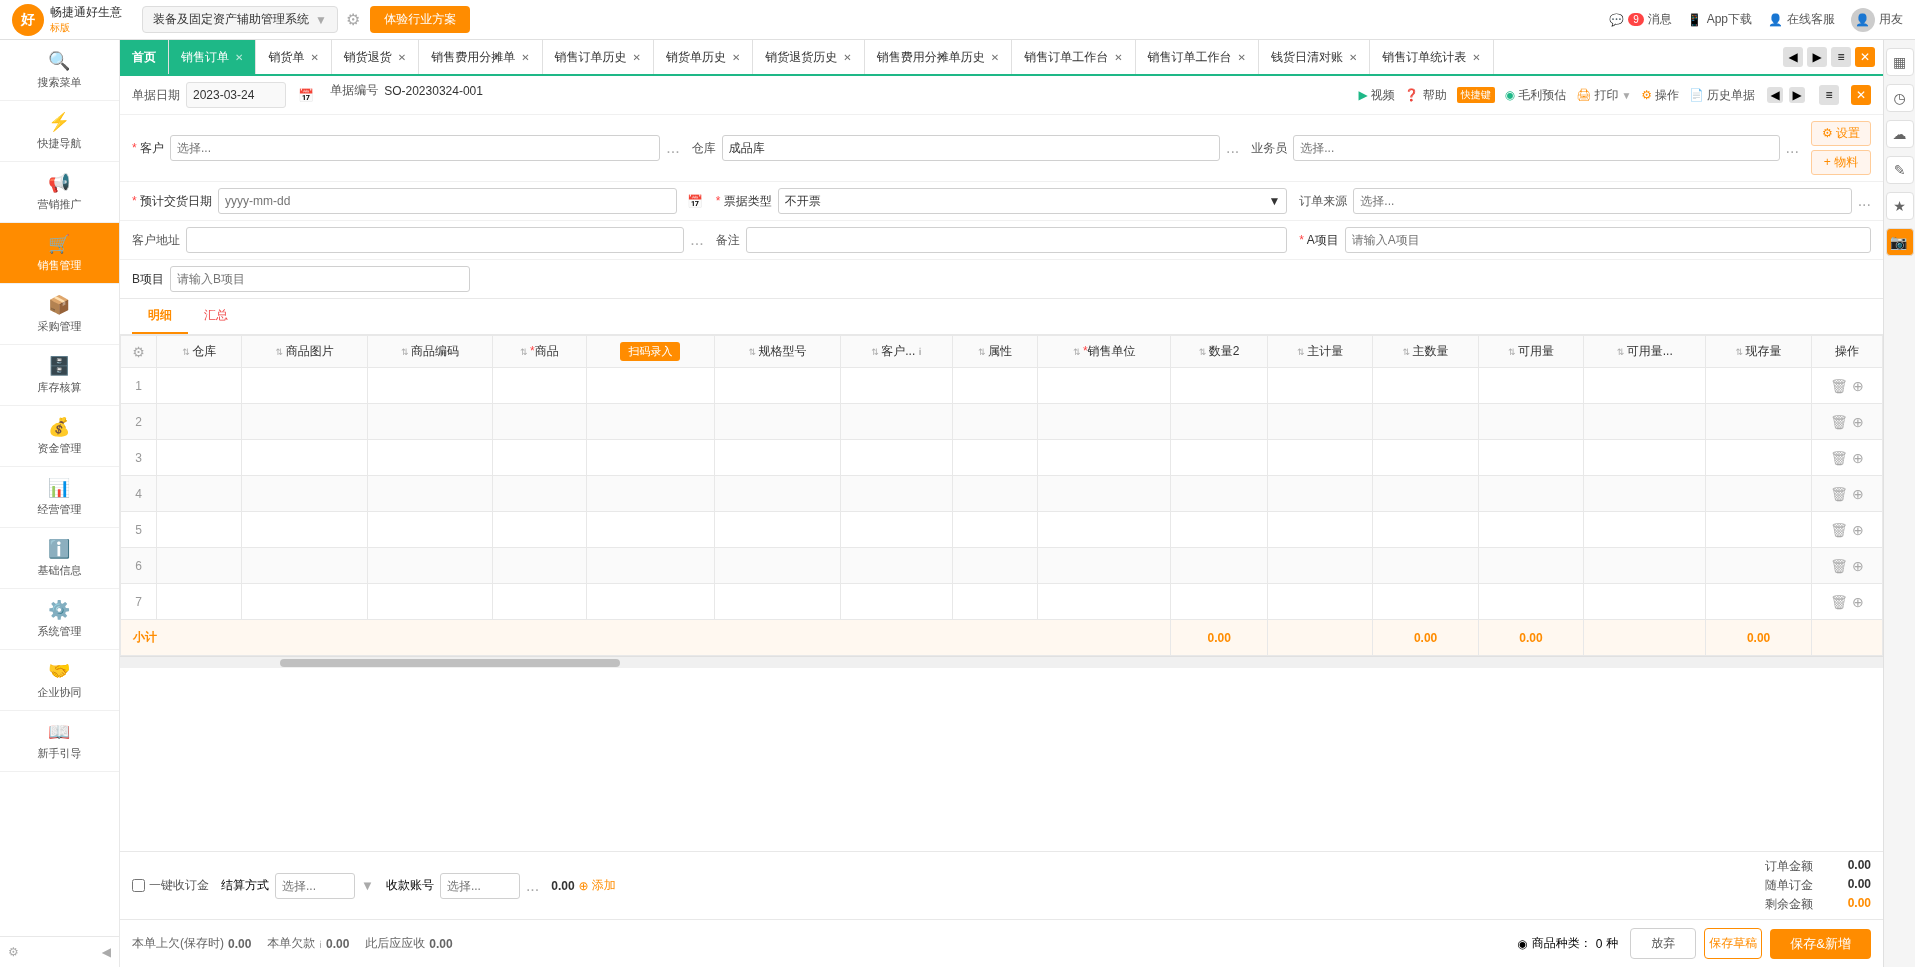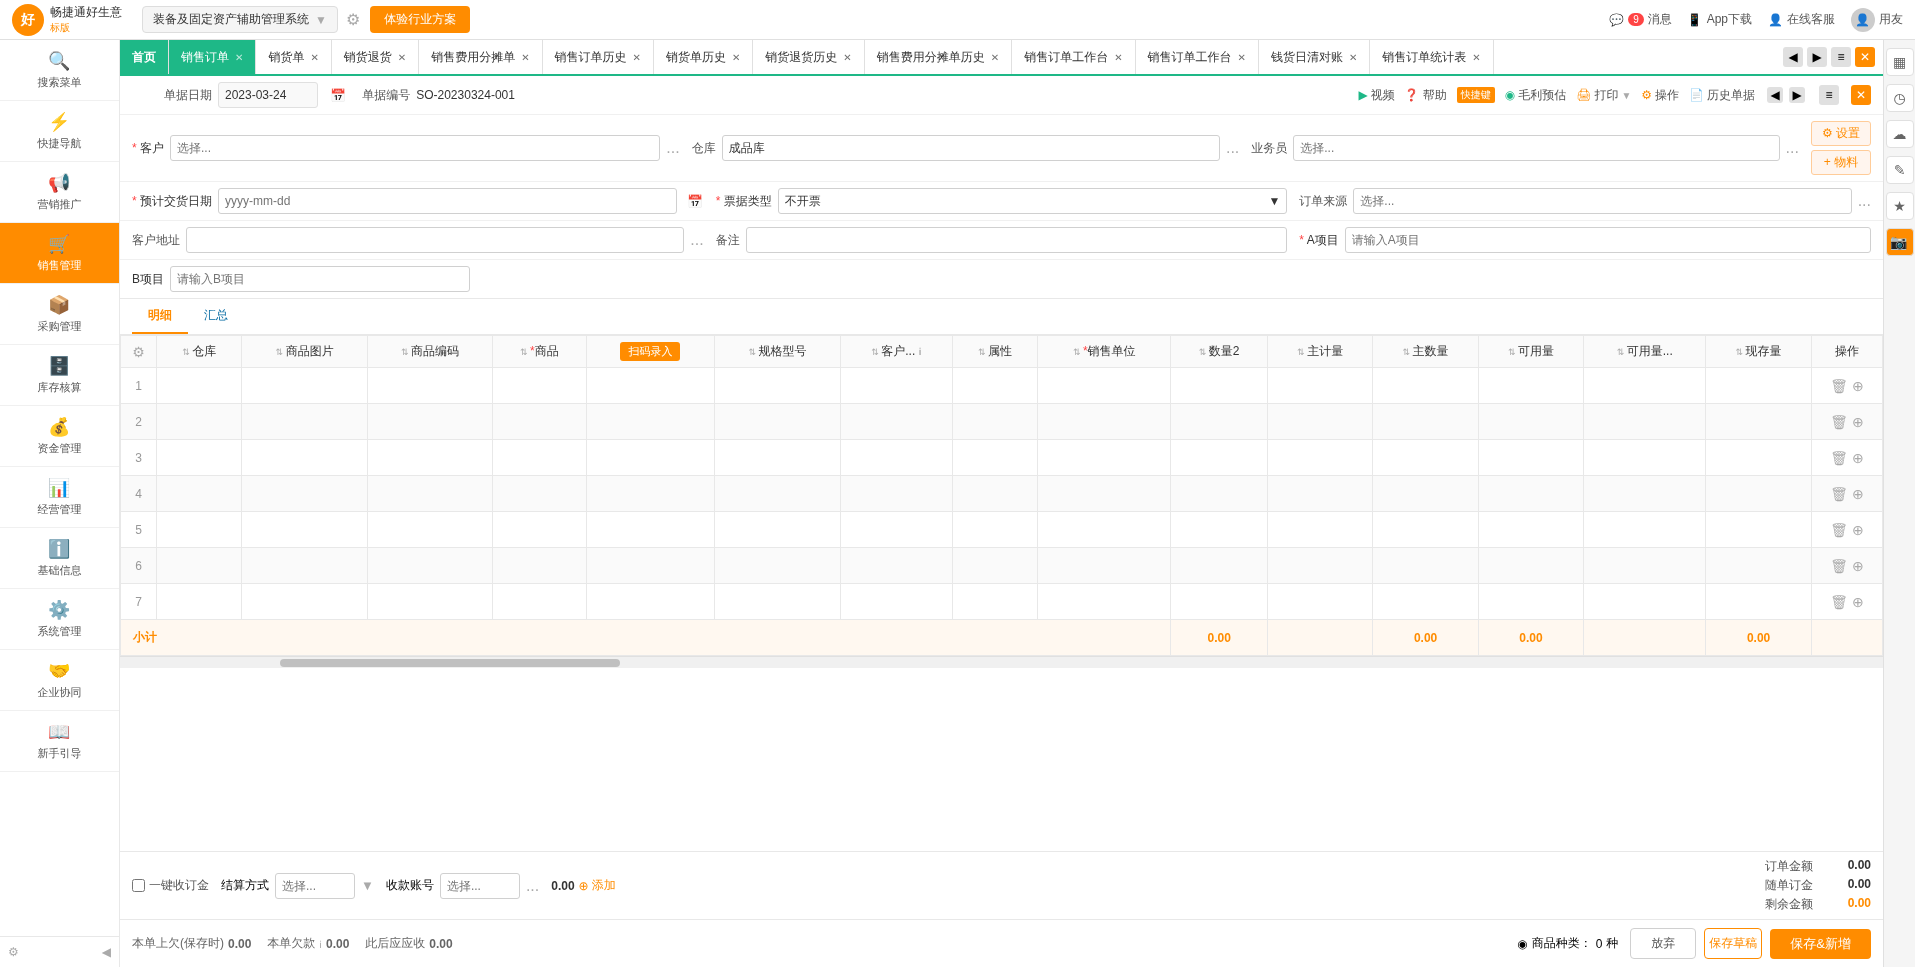--- a/index.html
+++ b/index.html
@@ -171,21 +171,21 @@
     
     .content-tabs {
       background: #fff;
       padding: 0 12px;
       display: flex; align-items: flex-end;
       border-bottom: 1px solid #e8e8e8;
       flex-shrink: 0;
     }
     .content-tab {
       padding: 8px 16px;
-      cursor: pointer; color: #0369a1;
+      cursor: pointer; color: #ef4444;
       border-bottom: 2px solid transparent;
       font-size: 13px;
     }
     .content-tab.active {
       color: #ff8c00; border-bottom-color: #ff8c00;
       font-weight: bold;
     }
 
     
     .table-container {
@@ -319,21 +319,21 @@
     .form-header-wrapper {
       background: #fff;
       border-bottom: 1px solid #e8e8e8;
     }
 
     .header-top-row {
       display: flex; align-items: center;
       padding: 6px 12px;
       border-bottom: 1px solid #f0f0f0;
     }
-    .doc-info { display: flex; align-items: center; gap: 16px; margin-left: 32px; }
+    .doc-info { display: flex; align-items: flex-start; gap: 16px; }
     .doc-field { display: flex; align-items: center; gap: 6px; }
     .doc-label { color: #555; }
     .doc-value { color: #333; font-weight: 500; }
     .doc-tools { margin-left: auto; display: flex; align-items: center; gap: 10px; }
     .doc-tool-btn { display: flex; align-items: center; gap: 3px; color: #555; cursor: pointer; }
     .doc-tool-btn .icon-green { color: #1eb887; }
     .doc-tool-btn .icon-orange { color: #ff8c00; }
     .field-group {
       display: flex; align-items: center; gap: 6px;
     }

